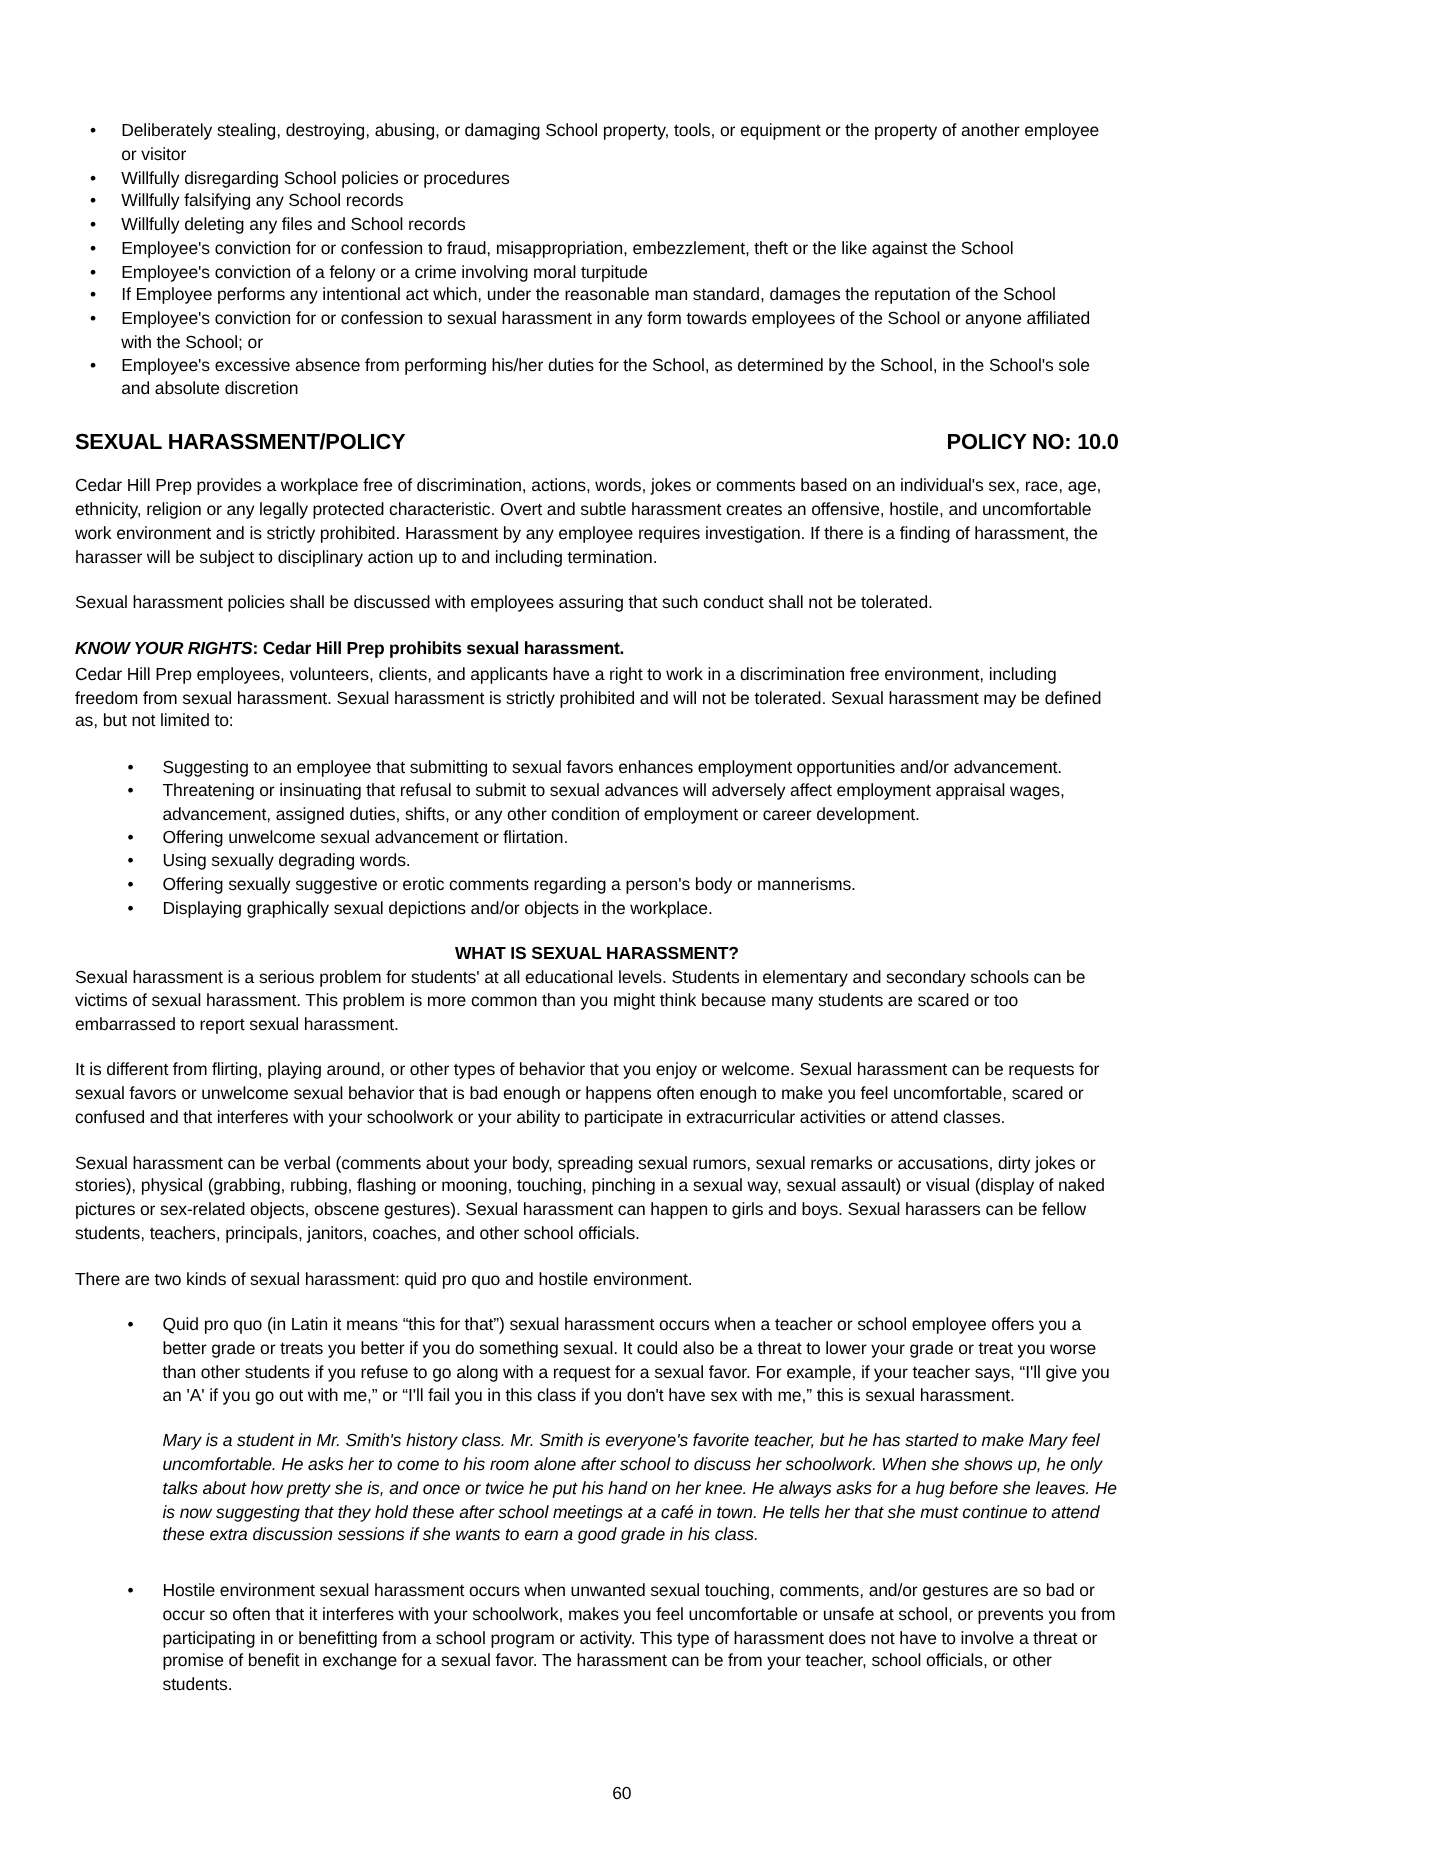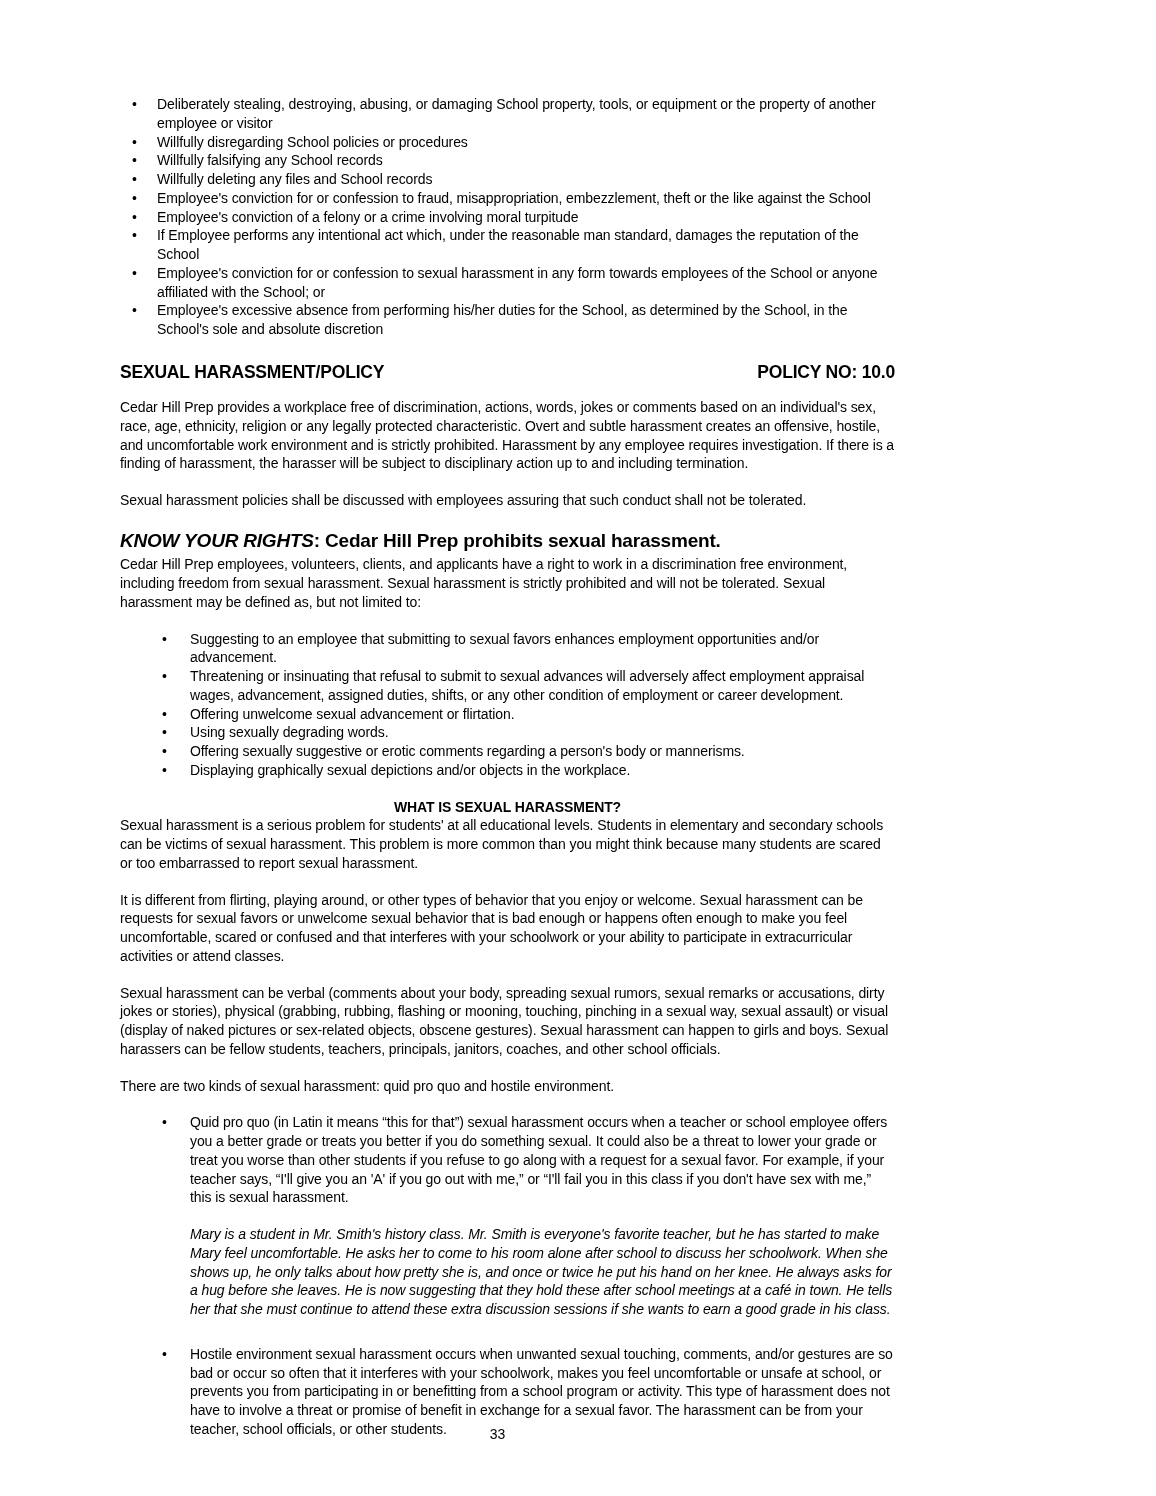--- a/index.html
+++ b/index.html
@@ -5,21 +5,21 @@
   html, body {
     margin: 0;
     padding: 0;
     background: #ffffff;
   }
   .page {
     position: relative;
     width: 995px;
     height: 1496px;
     box-sizing: border-box;
-    padding: 95px 100px 0 120px;
+    padding: 95px 100px 0 60px;
     background: #ffffff;
     font-family: "Liberation Sans", "DejaVu Sans", sans-serif;
     font-size: 14px;
     line-height: 1.34;
     color: #000000;
     letter-spacing: -0.1px;
   }
   p { margin: 0 0 18px 0; }
   p.tight { margin-bottom: 0; }
 
@@ -51,21 +51,21 @@
     justify-content: space-between;
     align-items: baseline;
     margin: 22px 0 14px 0;
   }
   .section-title, .policy-no {
     font-weight: bold;
     font-size: 17.5px;
     letter-spacing: -0.2px;
   }
   .kyr-heading {
-    font-size: 19px;
+    font-size: 14px;
     font-weight: bold;
     margin: 18px 0 2px 0;
     letter-spacing: -0.2px;
   }
   .kyr-heading .italic-part { font-style: italic; }
   .sub-heading {
     font-weight: bold;
     margin: 18px 0 0 0;
     text-align: center;
   }
@@ -138,15 +138,15 @@
   <div class="gap-18"></div>
 
   <p class="indent-para italic-para tight">Mary is a student in Mr. Smith's history class. Mr. Smith is everyone's favorite teacher, but he has started to make Mary feel uncomfortable. He asks her to come to his room alone after school to discuss her schoolwork. When she shows up, he only talks about how pretty she is, and once or twice he put his hand on her knee. He always asks for a hug before she leaves. He is now suggesting that they hold these after school meetings at a café in town. He tells her that she must continue to attend these extra discussion sessions if she wants to earn a good grade in his class.</p>
 
   <div class="gap-26"></div>
 
   <ul class="doc-list indented">
     <li>Hostile environment sexual harassment occurs when unwanted sexual touching, comments, and/or gestures are so bad or occur so often that it interferes with your schoolwork, makes you feel uncomfortable or unsafe at school, or prevents you from participating in or benefitting from a school program or activity. This type of harassment does not have to involve a threat or promise of benefit in exchange for a sexual favor. The harassment can be from your teacher, school officials, or other students.</li>
   </ul>
 
-  <div class="page-number">33</div>
+  <div class="page-number">60</div>
 
 </div>
 
 </body></html>

